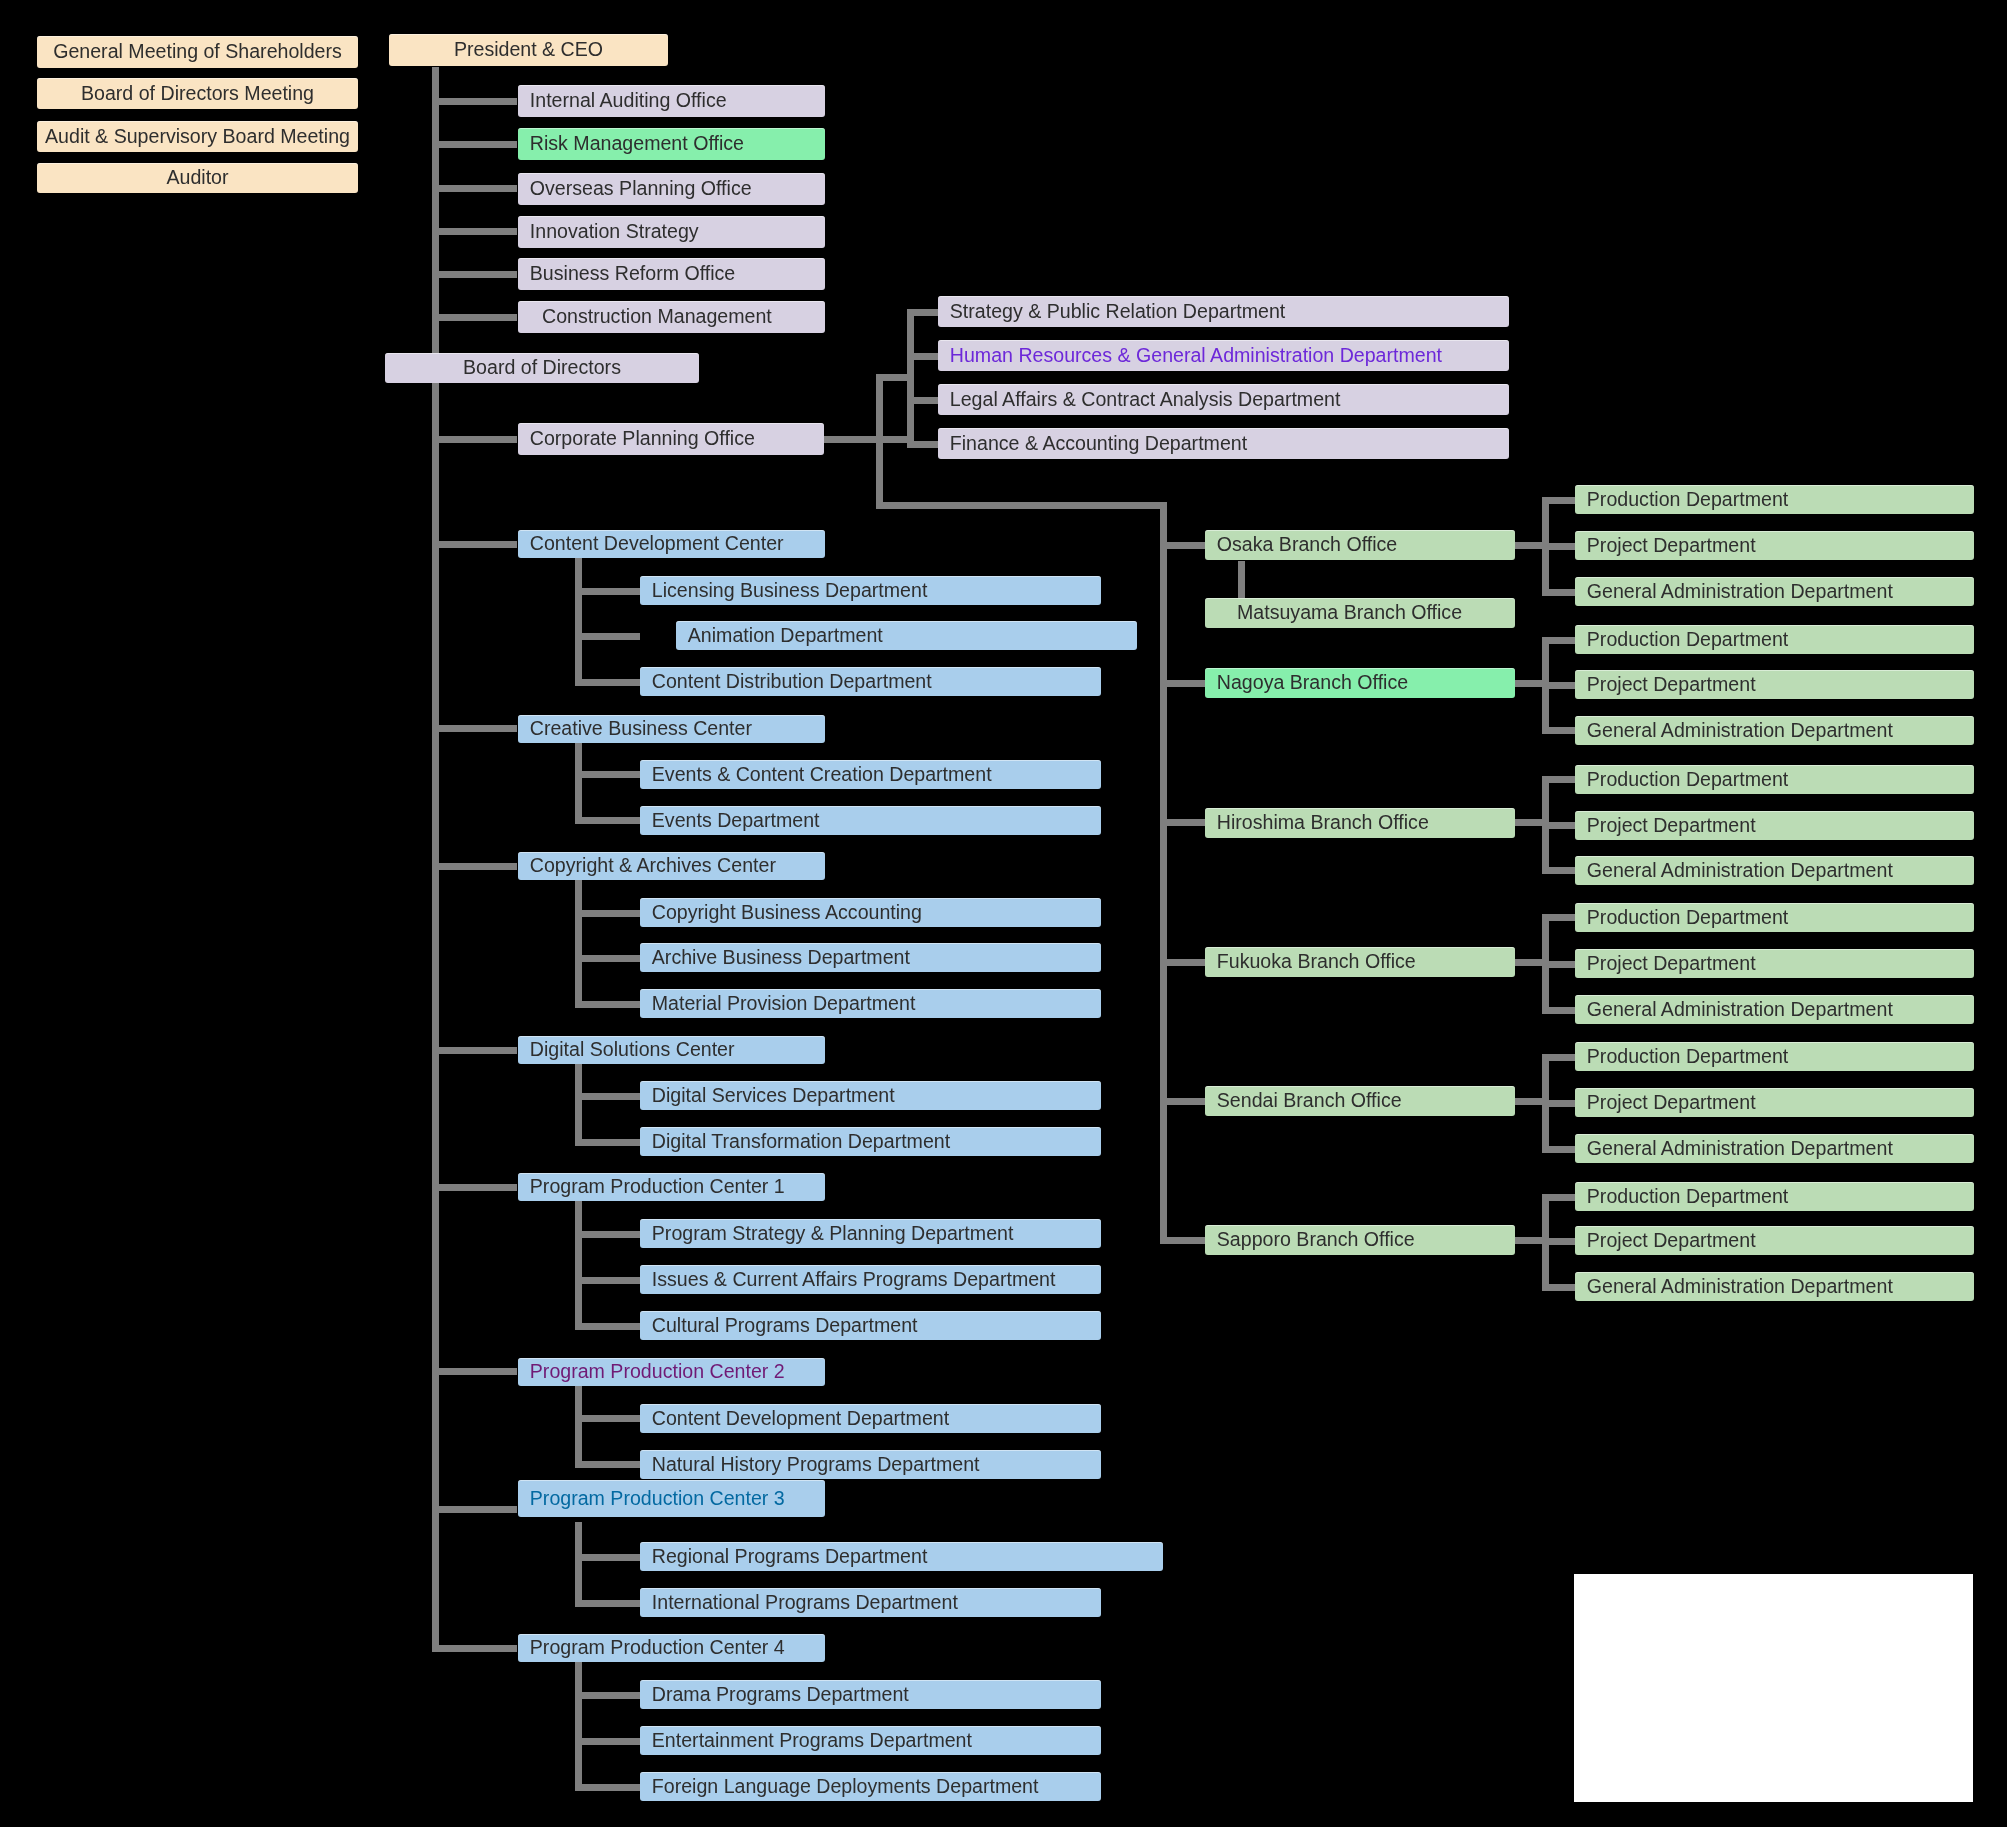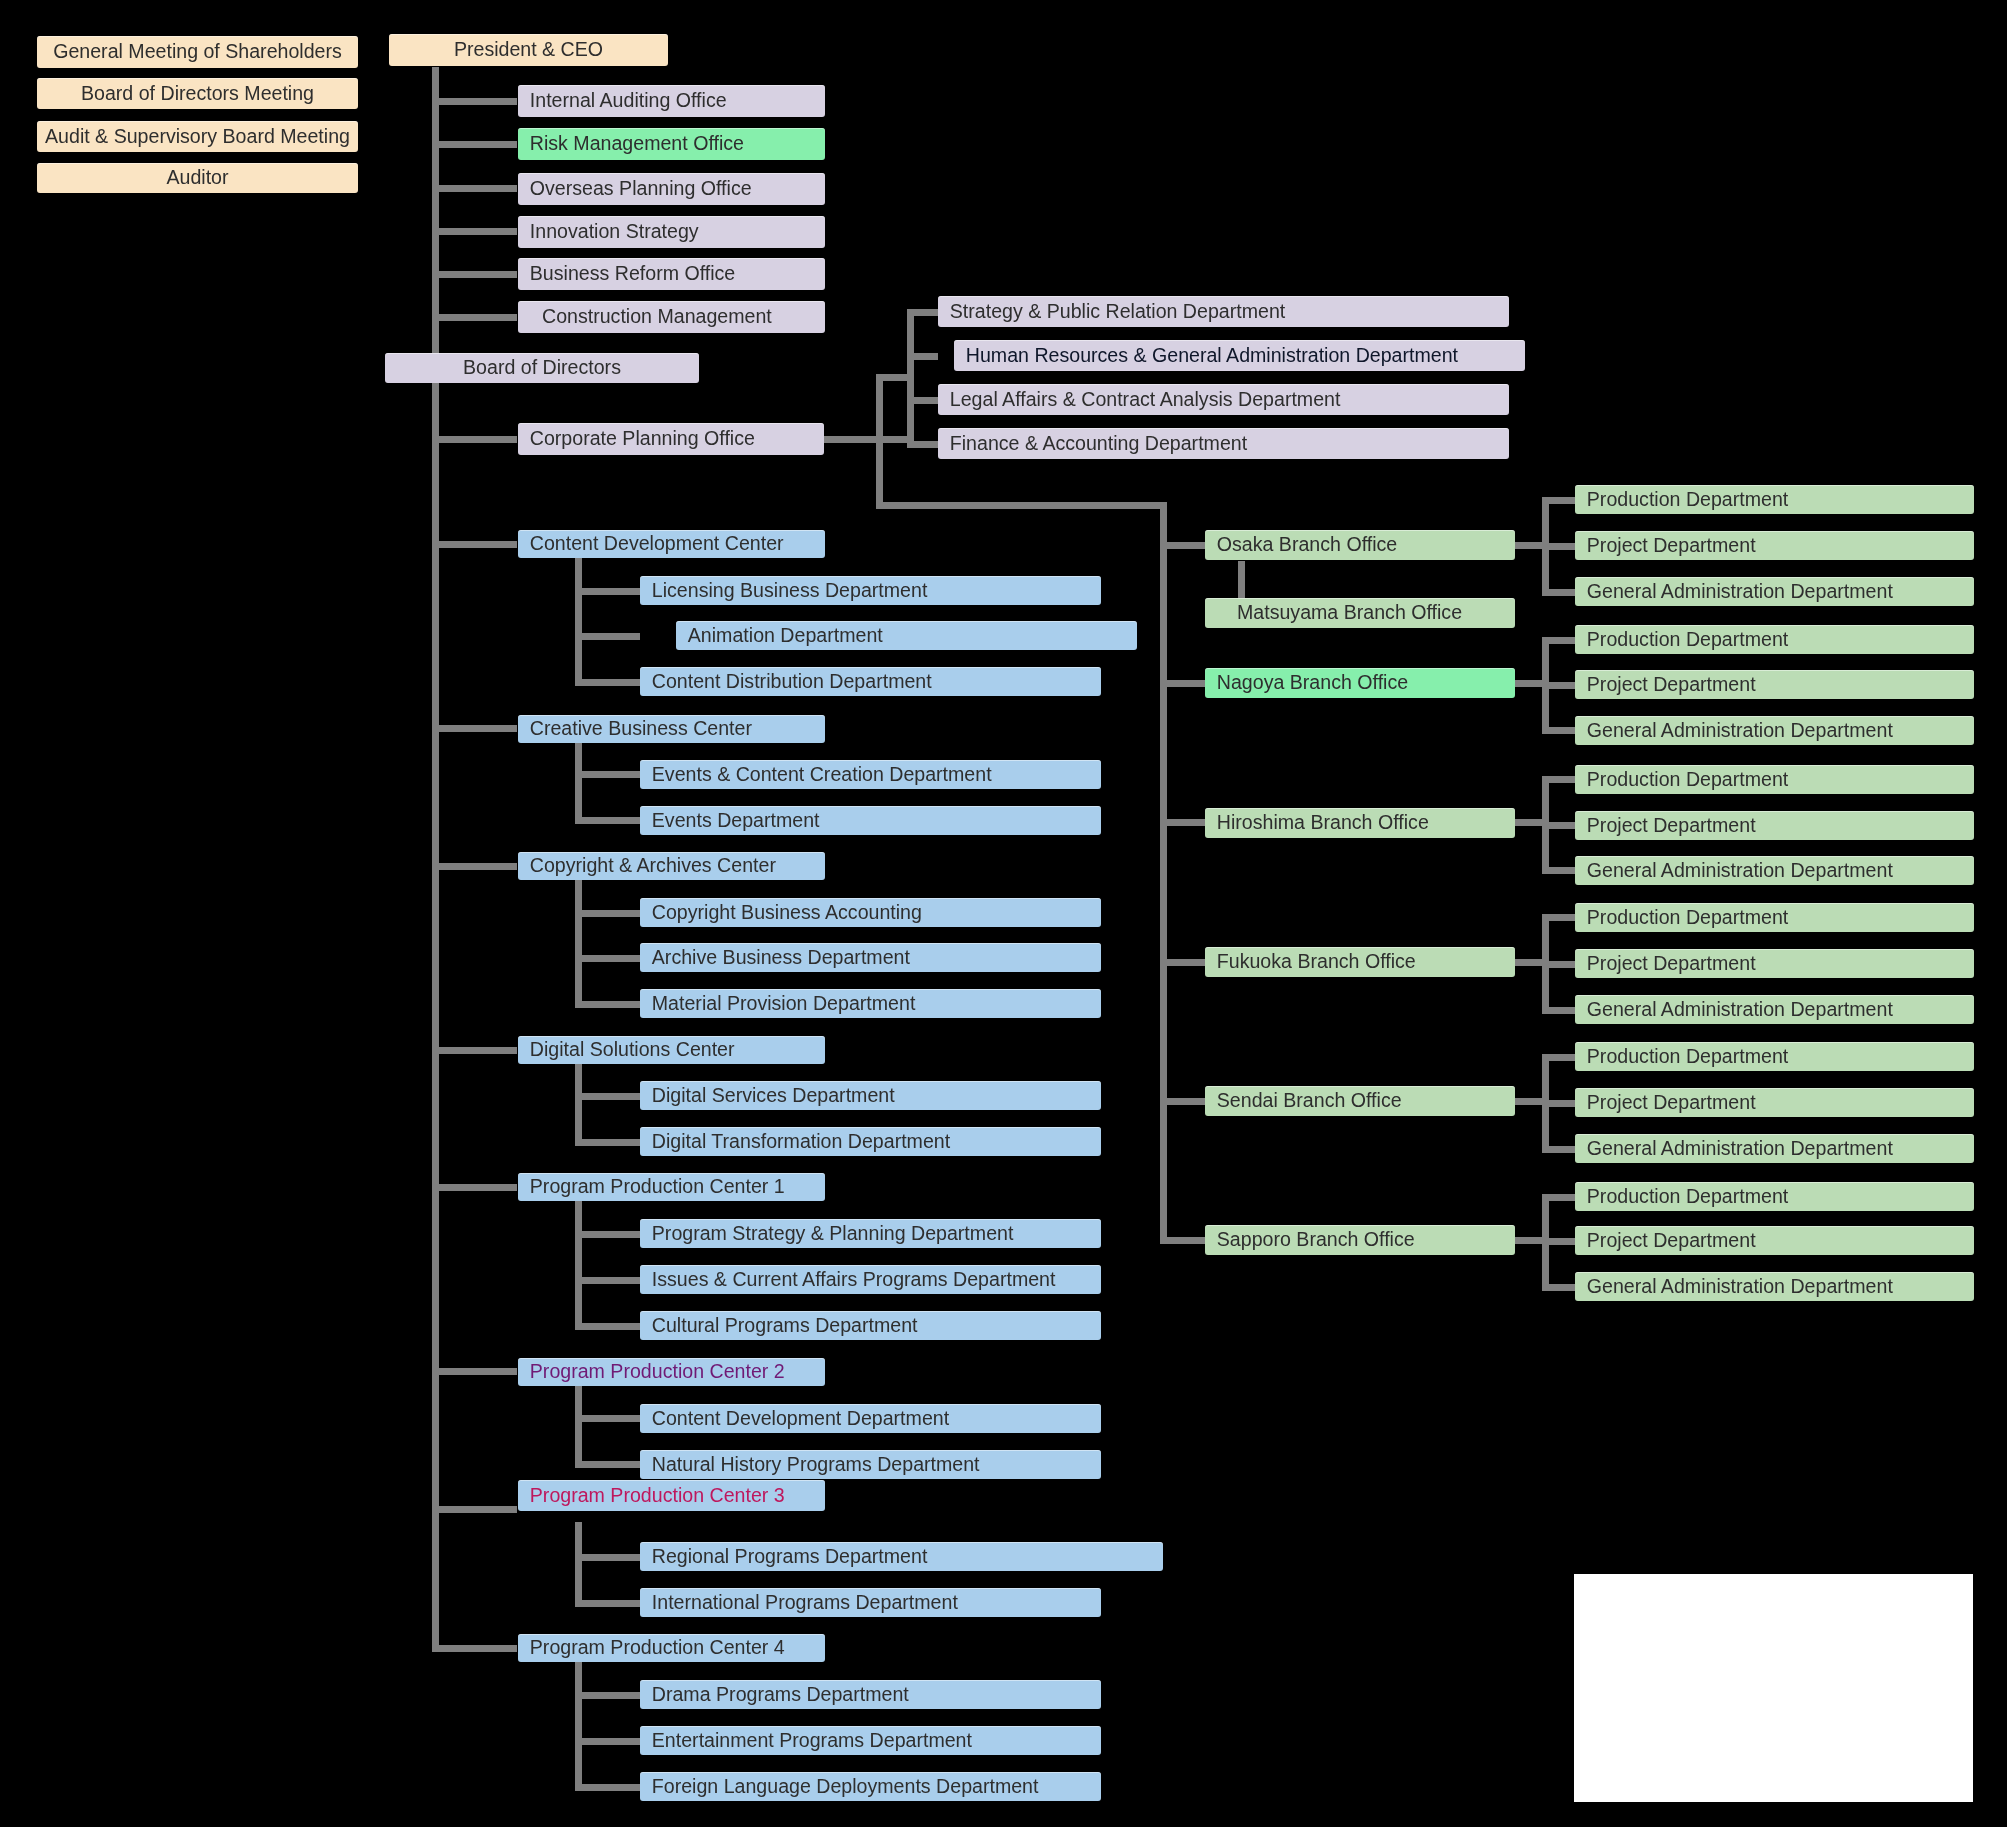--- a/index.html
+++ b/index.html
@@ -118,21 +118,21 @@
       <div class="node align-center" style="left: 389px; top: 34px; width: 279px; height: 32px; background: rgb(250, 228, 195); color: rgb(46, 46, 46);">President &amp; CEO</div>
       <div class="node align-left" style="left: 518px; top: 85px; width: 307px; height: 32px; background: rgb(215, 209, 226); color: rgb(46, 46, 46);">Internal Auditing Office</div>
       <div class="node align-left" style="left: 518px; top: 128px; width: 307px; height: 32px; background: #86efac; color: rgb(46, 46, 46);">Risk Management Office</div>
       <div class="node align-left" style="left: 518px; top: 173px; width: 307px; height: 32px; background: rgb(215, 209, 226); color: rgb(46, 46, 46);">Overseas Planning Office</div>
       <div class="node align-left" style="left: 518px; top: 216px; width: 307px; height: 32px; background: rgb(215, 209, 226); color: rgb(46, 46, 46);">Innovation Strategy</div>
       <div class="node align-left" style="left: 518px; top: 258px; width: 307px; height: 32px; background: rgb(215, 209, 226); color: rgb(46, 46, 46);">Business Reform Office</div>
       <div class="node align-left" style="left: 518px; top: 301px; width: 307px; height: 32px; background: rgb(215, 209, 226); color: rgb(46, 46, 46); padding-left: 24px;">Construction Management</div>
       <div class="node align-center" style="left: 385px; top: 353px; width: 314px; height: 30px; background: rgb(215, 209, 226); color: rgb(46, 46, 46);">Board of Directors</div>
       <div class="node align-left" style="left: 518px; top: 423px; width: 306px; height: 32px; background: rgb(215, 209, 226); color: rgb(46, 46, 46);">Corporate Planning Office</div>
       <div class="node align-left" style="left: 938px; top: 296px; width: 571px; height: 31px; background: rgb(215, 209, 226); color: rgb(46, 46, 46);">Strategy &amp; Public Relation Department</div>
-      <div class="node align-left" style="left: 938px; top: 340px; width: 571px; height: 31px; background: rgb(215, 209, 226); color: #0f172a; margin-left: 16px;">Human Resources &amp; General Administration Department</div>
+      <div class="node align-left" style="left: 938px; top: 340px; width: 571px; height: 31px; background: rgb(215, 209, 226); color: #6d28d9;">Human Resources &amp; General Administration Department</div>
       <div class="node align-left" style="left: 938px; top: 384px; width: 571px; height: 31px; background: rgb(215, 209, 226); color: rgb(46, 46, 46);">Legal Affairs &amp; Contract Analysis Department</div>
       <div class="node align-left" style="left: 938px; top: 428px; width: 571px; height: 31px; background: rgb(215, 209, 226); color: rgb(46, 46, 46);">Finance &amp; Accounting Department</div>
       <div class="node align-left" style="left: 518px; top: 530px; width: 307px; height: 28px; background: rgb(169, 206, 236); color: rgb(46, 46, 46);">Content Development Center</div>
       <div class="node align-left" style="left: 640px; top: 576px; width: 461px; height: 29px; background: rgb(169, 206, 236); color: rgb(46, 46, 46);">Licensing Business Department</div>
       <div class="node align-left" style="left: 640px; top: 621px; width: 461px; height: 29px; background: rgb(169, 206, 236); color: rgb(46, 46, 46); margin-left: 36px;">Animation Department</div>
       <div class="node align-left" style="left: 640px; top: 667px; width: 461px; height: 29px; background: rgb(169, 206, 236); color: rgb(46, 46, 46);">Content Distribution Department</div>
       <div class="node align-left" style="left: 518px; top: 715px; width: 307px; height: 28px; background: rgb(169, 206, 236); color: rgb(46, 46, 46);">Creative Business Center</div>
       <div class="node align-left" style="left: 640px; top: 760px; width: 461px; height: 29px; background: rgb(169, 206, 236); color: rgb(46, 46, 46);">Events &amp; Content Creation Department</div>
       <div class="node align-left" style="left: 640px; top: 806px; width: 461px; height: 29px; background: rgb(169, 206, 236); color: rgb(46, 46, 46);">Events Department</div>
       <div class="node align-left" style="left: 518px; top: 852px; width: 307px; height: 28px; background: rgb(169, 206, 236); color: rgb(46, 46, 46);">Copyright &amp; Archives Center</div>
@@ -142,21 +142,21 @@
       <div class="node align-left" style="left: 518px; top: 1036px; width: 307px; height: 28px; background: rgb(169, 206, 236); color: rgb(46, 46, 46);">Digital Solutions Center</div>
       <div class="node align-left" style="left: 640px; top: 1081px; width: 461px; height: 29px; background: rgb(169, 206, 236); color: rgb(46, 46, 46);">Digital Services Department</div>
       <div class="node align-left" style="left: 640px; top: 1127px; width: 461px; height: 29px; background: rgb(169, 206, 236); color: rgb(46, 46, 46);">Digital Transformation Department</div>
       <div class="node align-left" style="left: 518px; top: 1173px; width: 307px; height: 28px; background: rgb(169, 206, 236); color: rgb(46, 46, 46);">Program Production Center 1</div>
       <div class="node align-left" style="left: 640px; top: 1219px; width: 461px; height: 29px; background: rgb(169, 206, 236); color: rgb(46, 46, 46);">Program Strategy &amp; Planning Department</div>
       <div class="node align-left" style="left: 640px; top: 1265px; width: 461px; height: 29px; background: rgb(169, 206, 236); color: rgb(46, 46, 46);">Issues &amp; Current Affairs Programs Department</div>
       <div class="node align-left" style="left: 640px; top: 1311px; width: 461px; height: 29px; background: rgb(169, 206, 236); color: rgb(46, 46, 46);">Cultural Programs Department</div>
       <div class="node align-left" style="left: 518px; top: 1358px; width: 307px; height: 28px; background: rgb(169, 206, 236); color: #701a75; text-align: right;">Program Production Center 2</div>
       <div class="node align-left" style="left: 640px; top: 1404px; width: 461px; height: 29px; background: rgb(169, 206, 236); color: rgb(46, 46, 46);">Content Development Department</div>
       <div class="node align-left" style="left: 640px; top: 1450px; width: 461px; height: 29px; background: rgb(169, 206, 236); color: rgb(46, 46, 46);">Natural History Programs Department</div>
-      <div class="node align-left" style="left: 518px; top: 1480px; width: 307px; height: 31px; background: rgb(169, 206, 236); color: #be185d;">Program Production Center 3</div>
+      <div class="node align-left" style="left: 518px; top: 1480px; width: 307px; height: 37px; background: rgb(169, 206, 236); color: #0369a1;">Program Production Center 3</div>
       <div class="node align-left" style="left: 640px; top: 1542px; width: 523px; height: 29px; background: rgb(169, 206, 236); color: rgb(46, 46, 46);">Regional Programs Department</div>
       <div class="node align-left" style="left: 640px; top: 1588px; width: 461px; height: 29px; background: rgb(169, 206, 236); color: rgb(46, 46, 46);">International Programs Department</div>
       <div class="node align-left" style="left: 518px; top: 1634px; width: 307px; height: 28px; background: rgb(169, 206, 236); color: rgb(46, 46, 46);">Program Production Center 4</div>
       <div class="node align-left" style="left: 640px; top: 1680px; width: 461px; height: 29px; background: rgb(169, 206, 236); color: rgb(46, 46, 46);">Drama Programs Department</div>
       <div class="node align-left" style="left: 640px; top: 1726px; width: 461px; height: 29px; background: rgb(169, 206, 236); color: rgb(46, 46, 46);">Entertainment Programs Department</div>
       <div class="node align-left" style="left: 640px; top: 1772px; width: 461px; height: 29px; background: rgb(169, 206, 236); color: rgb(46, 46, 46);">Foreign Language Deployments Department</div>
       <div class="node align-left" style="left: 1205px; top: 530px; width: 310px; height: 30px; background: rgb(187, 220, 181); color: rgb(46, 46, 46);">Osaka Branch Office</div>
       <div class="node align-left" style="left: 1205px; top: 598px; width: 310px; height: 30px; background: rgb(187, 220, 181); color: rgb(46, 46, 46); padding-left: 32px;">Matsuyama Branch Office</div>
       <div class="node align-left" style="left: 1205px; top: 668px; width: 310px; height: 30px; background: #86efac; color: rgb(46, 46, 46);">Nagoya Branch Office</div>
       <div class="node align-left" style="left: 1205px; top: 808px; width: 310px; height: 30px; background: rgb(187, 220, 181); color: rgb(46, 46, 46);">Hiroshima Branch Office</div>

